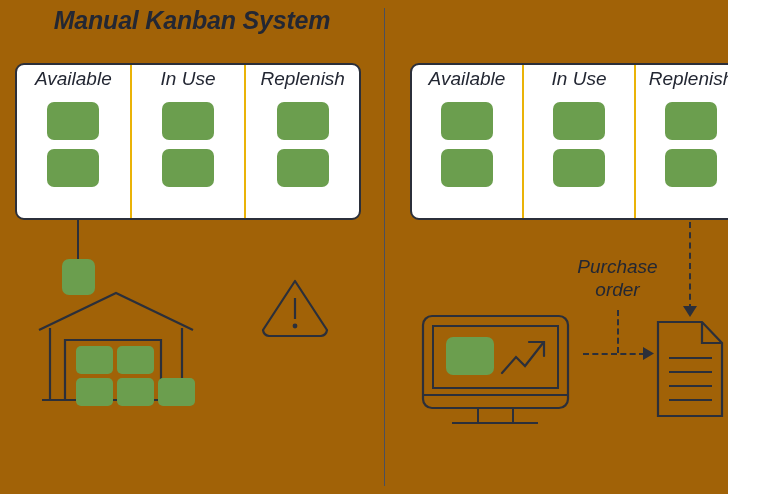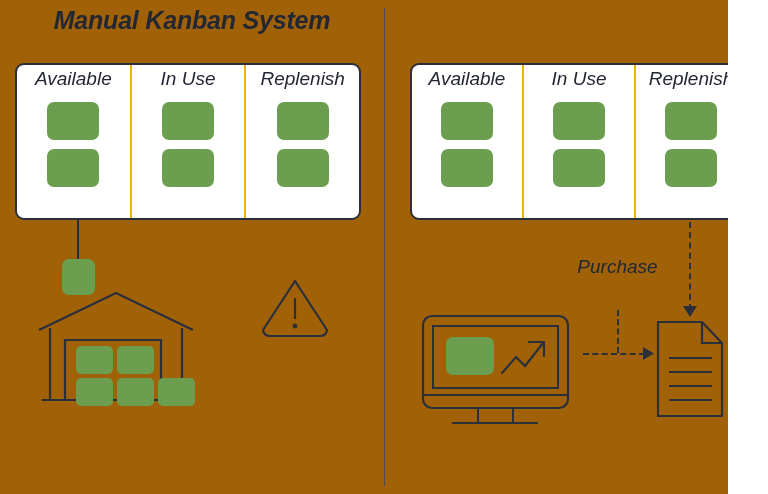--- a/index.html
+++ b/index.html
@@ -215,20 +215,21 @@
 
   <div class="dashed-v" style="left:689px; top:222px; height:88px;"></div>
   <div class="abs" style="left:682px; top:306px;">
     <svg width="16" height="12" viewBox="0 0 16 12">
       <path class="fill-dark" d="M1 0 L15 0 L8 11 Z"></path>
     </svg>
   </div>
 
   <div class="label-center" style="left:540px; top:256px; width:155px;">
     <div>Purchase</div>
+    <div>order</div>
   </div>
 
   <div class="dashed-v" style="left:617px; top:310px; height:43px;"></div>
 
   <div class="dashed-h" style="left:583px; top:353px; width:62px;"></div>
   <div class="abs" style="left:643px; top:347px;">
     <svg width="12" height="14" viewBox="0 0 12 14">
       <path class="fill-dark" d="M0 0 L0 13 L11 6.5 Z"></path>
     </svg>
   </div>

